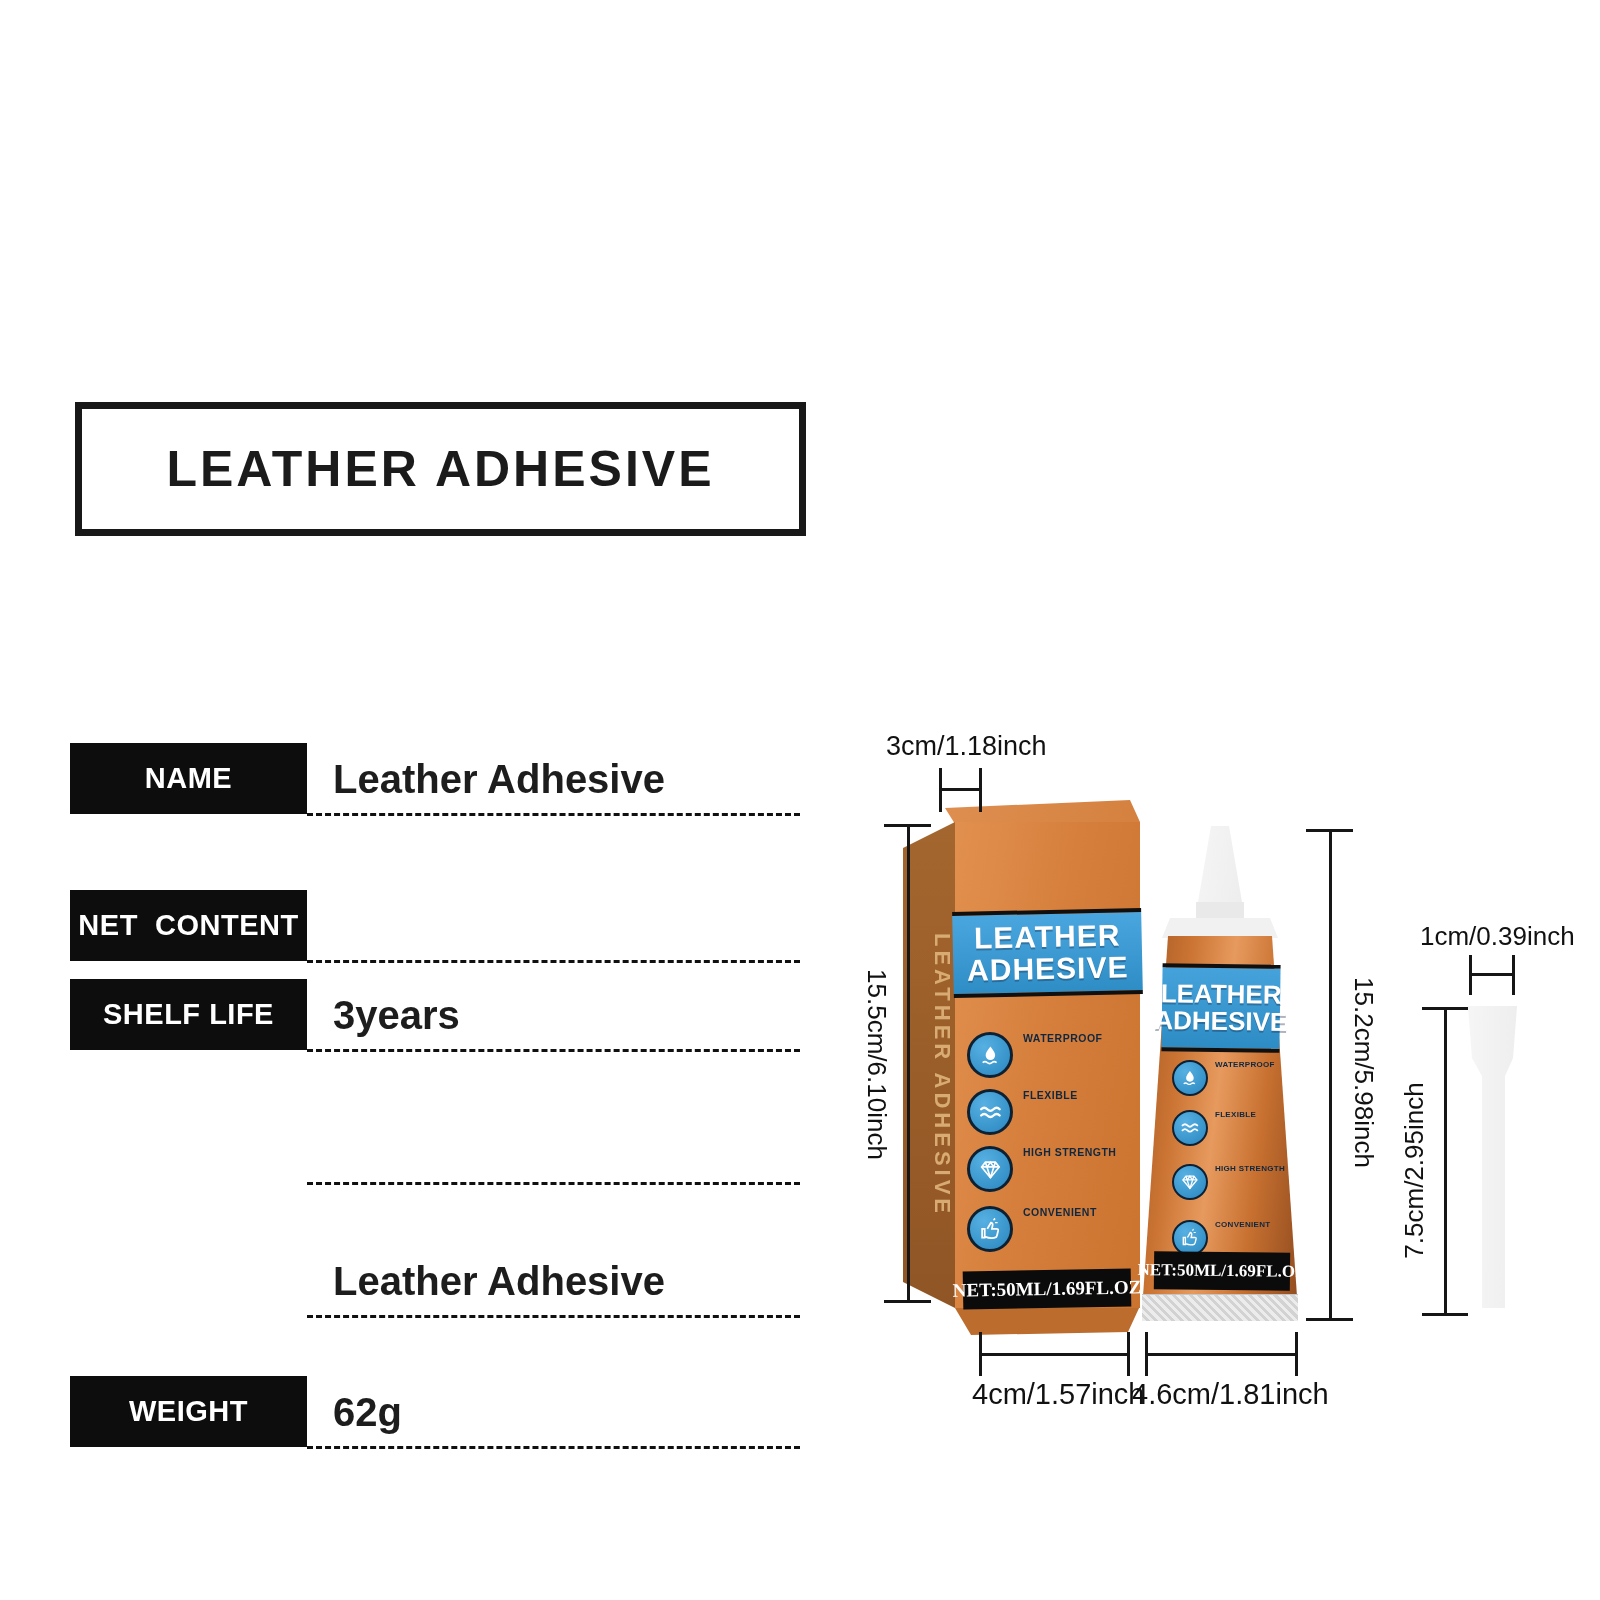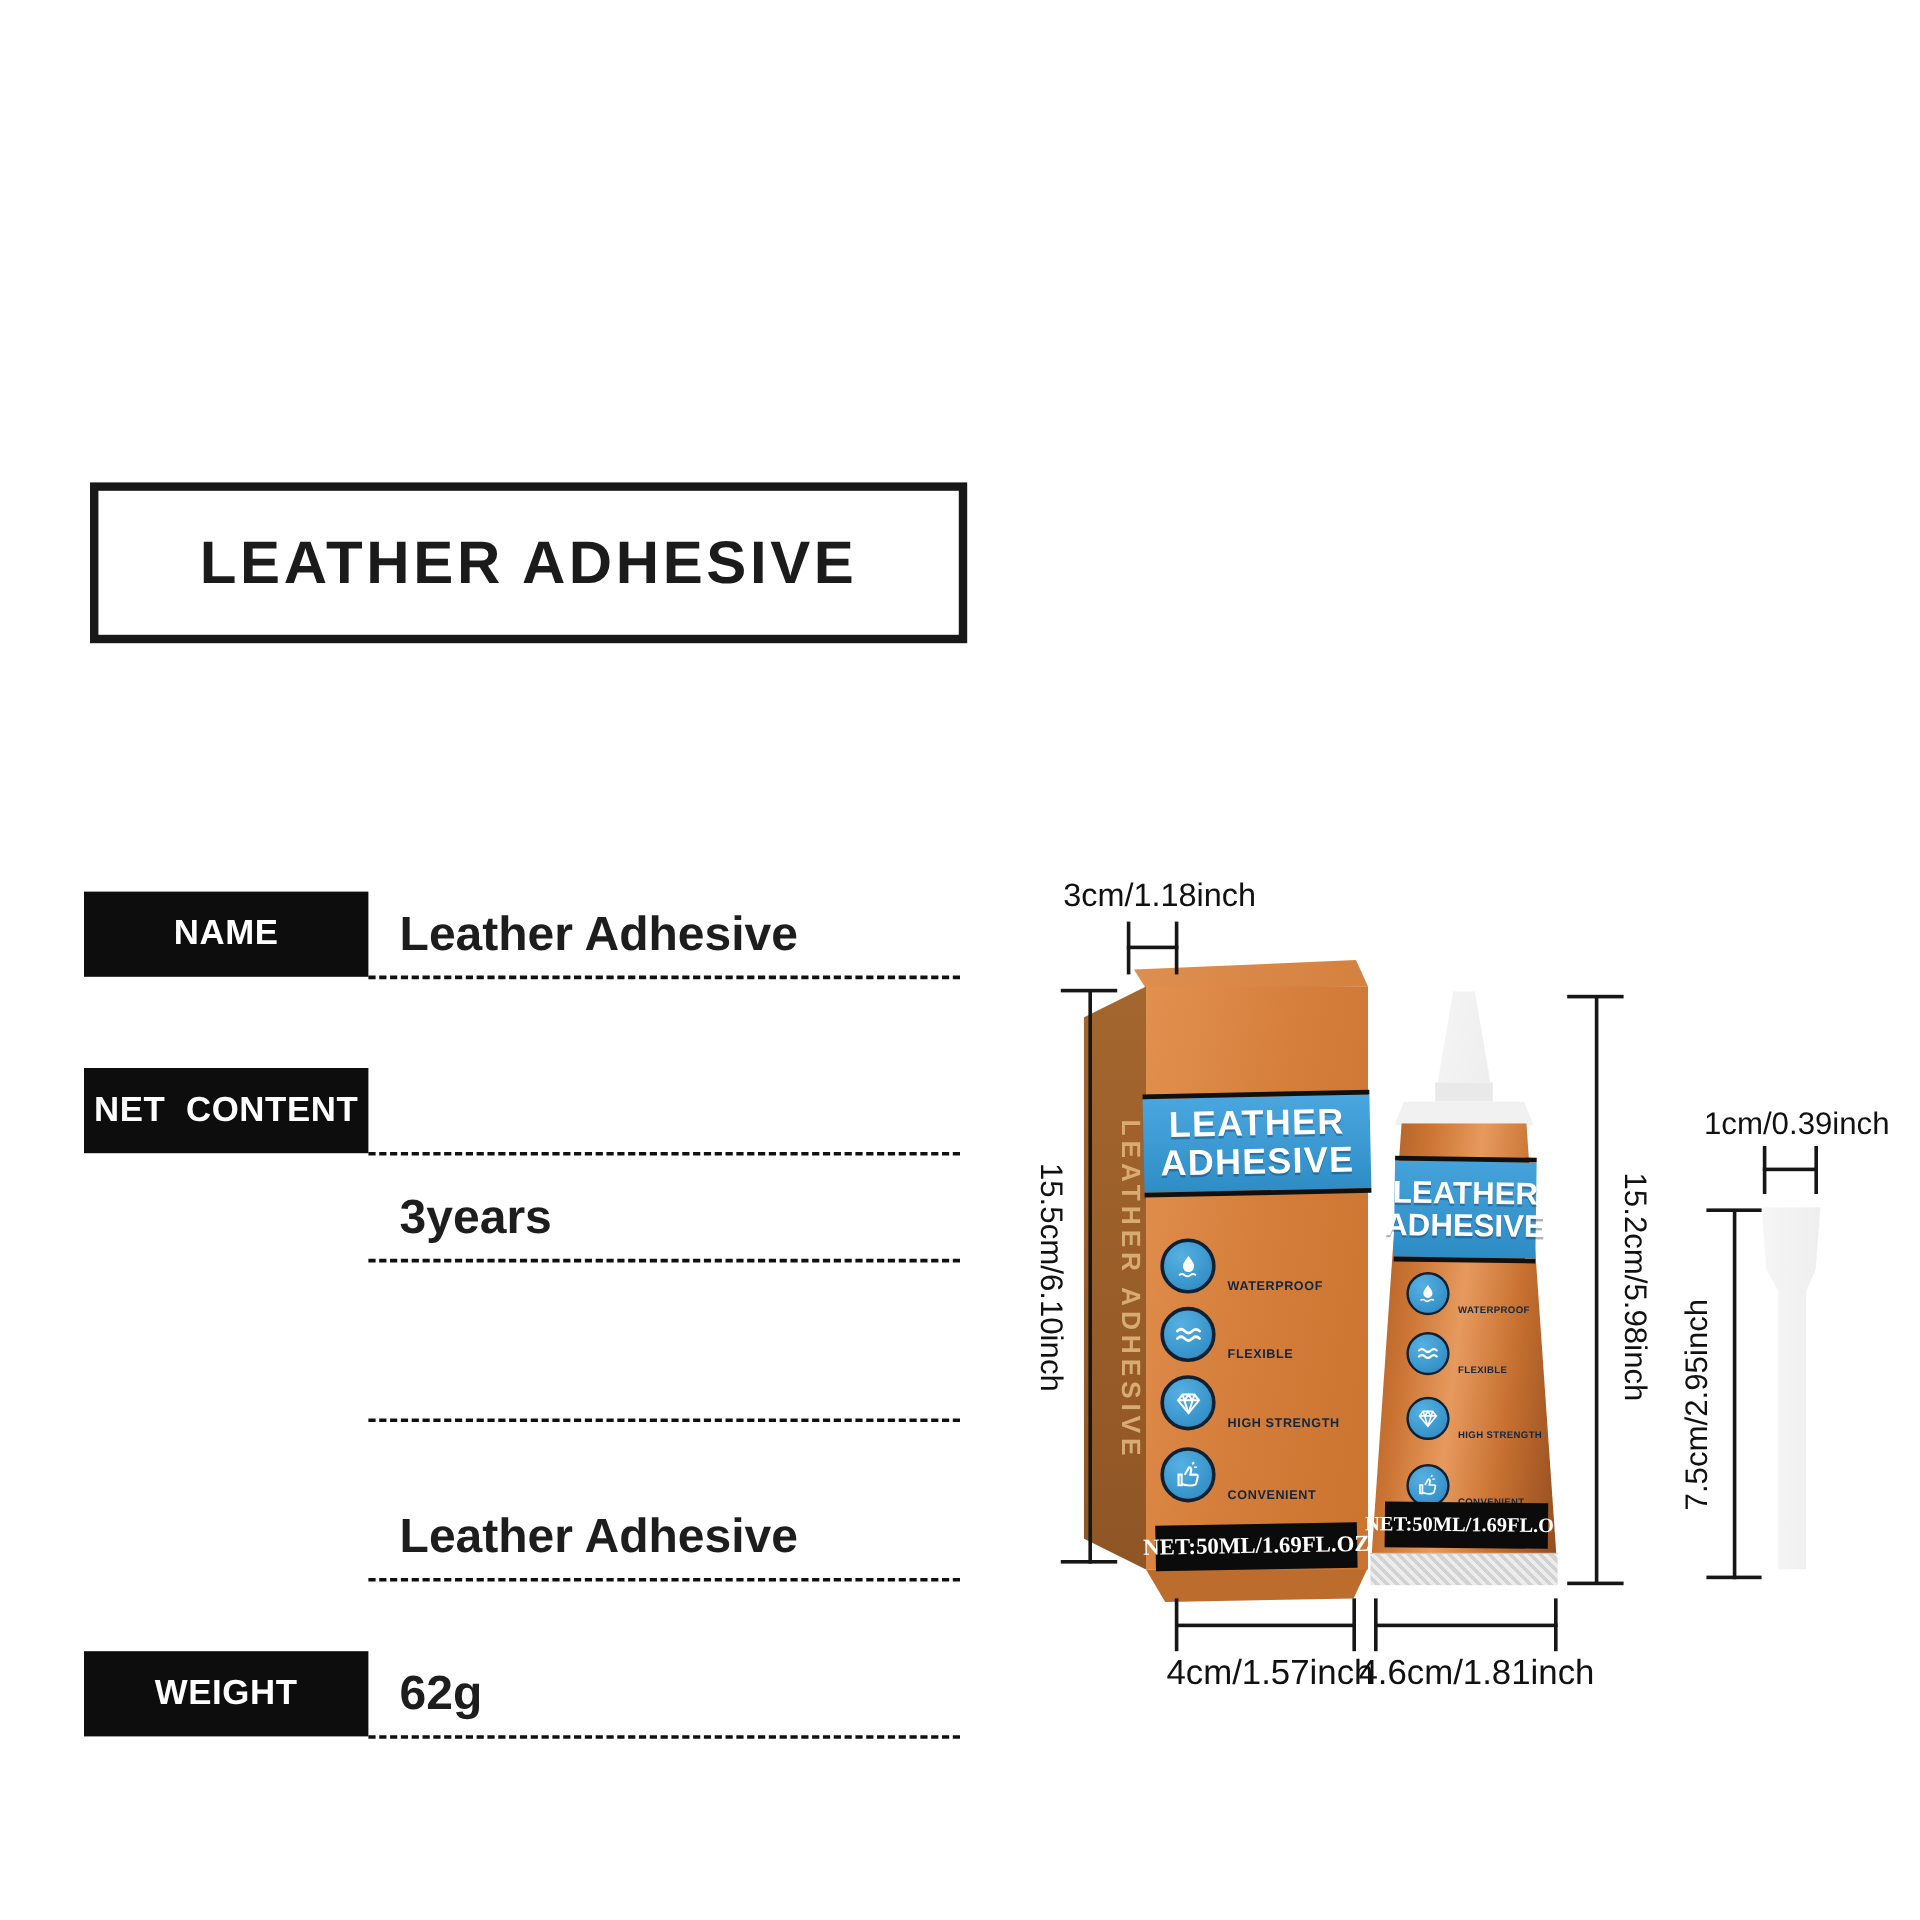--- a/index.html
+++ b/index.html
@@ -33,21 +33,21 @@
   .brand-band{position:absolute;left:-2px;top:88px;width:189px;height:86px;box-sizing:border-box;
     background:linear-gradient(180deg,#4aa6de,#2f8dc6);border-top:4px solid #101010;border-bottom:4px solid #101010;
     transform:rotate(-1.2deg);display:flex;flex-direction:column;align-items:center;justify-content:center;}
   .brand-band span{font-size:30px;font-weight:bold;color:#fff;line-height:1.08;letter-spacing:1px;
     text-shadow:0 2px 0 rgba(20,40,70,.35);}
   .netbar{position:absolute;background:#0b0b0b;display:flex;align-items:center;justify-content:center;
     color:#fff;font-family:"Liberation Serif",serif;font-weight:bold;}
   .netbar-box{left:8px;top:448px;width:168px;height:38px;font-size:19px;transform:rotate(-1deg);}
 
   
-  .feat{position:absolute;display:flex;align-items:flex-end;}
+  .feat{position:absolute;display:flex;align-items:flex-start;}
   .fcircle{border-radius:50%;background:radial-gradient(circle at 35% 30%,#56b0e2,#2a86bf);
     border:3px solid #0e2132;box-sizing:border-box;display:flex;align-items:center;justify-content:center;flex:none;}
   .feat-box .fcircle{width:46px;height:46px;}
   .feat-box .flabel{font-size:10.5px;font-weight:bold;color:#0f2740;letter-spacing:.5px;margin-left:10px;white-space:nowrap;}
   .feat-tube .fcircle{width:36px;height:36px;border-width:2px;}
   .feat-tube .flabel{font-size:8px;font-weight:bold;color:#0f2740;letter-spacing:.3px;margin-left:7px;white-space:nowrap;}
   .fcircle svg{width:62%;height:62%;}
 
   
   .tube{position:absolute;left:1140px;top:824px;width:160px;height:500px;}
@@ -91,20 +91,21 @@
   <div class="spec-row" style="top:743px">
     <div class="spec-label">NAME</div>
     <div class="spec-value">Leather Adhesive</div>
     <div class="spec-dash"></div>
   </div>
   <div class="spec-row" style="top:890px">
     <div class="spec-label">NET  CONTENT</div>
     <div class="spec-dash"></div>
   </div>
   <div class="spec-row" style="top:979px">
+    <div class="spec-label">SHELF LIFE</div>
     <div class="spec-value">3years</div>
     <div class="spec-dash"></div>
   </div>
   <div class="spec-row" style="top:1112px">
     <div class="spec-dash"></div>
   </div>
   <div class="spec-row" style="top:1245px">
     <div class="spec-value">Leather Adhesive</div>
     <div class="spec-dash"></div>
   </div>

